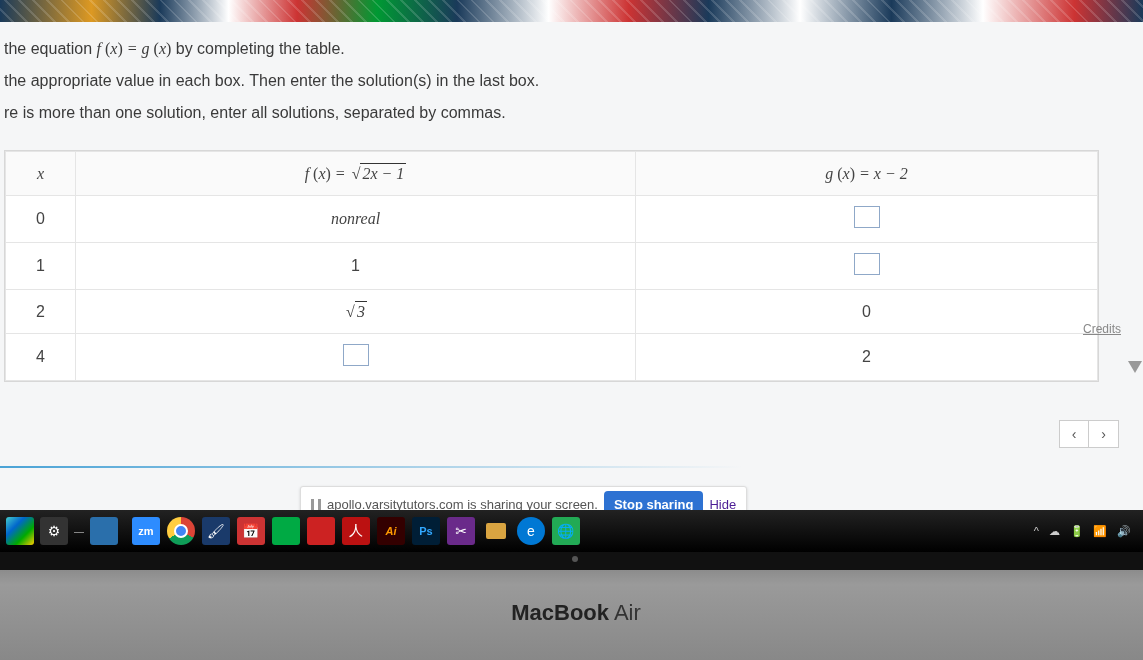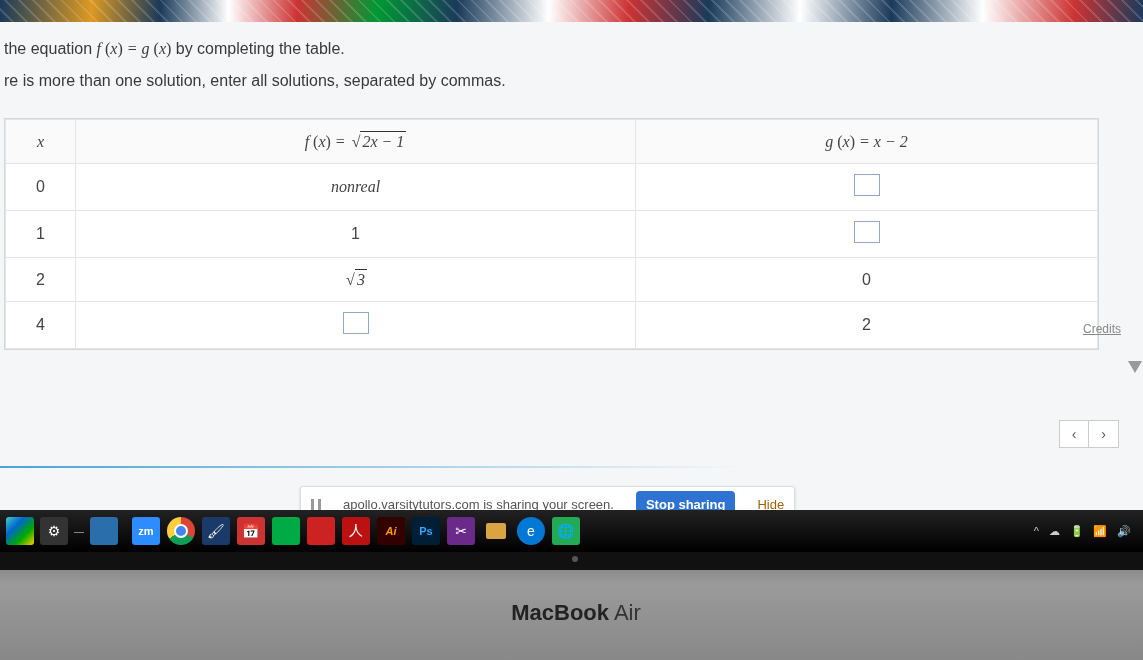--- a/index.html
+++ b/index.html
@@ -108,32 +108,32 @@
     top: 486px;
     display:flex;
     align-items:center;
     background:#fff;
     border:1px solid #ddd;
     border-radius:3px;
     padding: 4px 10px;
     box-shadow: 0 1px 3px rgba(0,0,0,.15);
     font-size: 13px;
     color:#555;
-    gap:22px;
+    gap:6px;
   }
   .sharebar .stop {
     background:#2e72d2;
     color:#fff;
     padding: 6px 10px;
     border-radius:4px;
     font-weight:bold;
     cursor:pointer;
   }
   .sharebar .hide {
-    color:#a16207;
+    color:#4c1d95;
     text-decoration:underline;
     cursor:pointer;
   }
   .sharebar .pauseicon {
     display:inline-block;width:10px;height:12px;
     border-left:3px solid #999;border-right:3px solid #999;
   }
   
   .taskbar {
     position:absolute;
@@ -203,20 +203,21 @@
 <body>
 
 <div class="screen">
   <div class="topborder"></div>
 
   <div class="content">
     <p>
       <span></span>
       the equation <span class="math">f <span class="paren">(</span>x<span class="paren">)</span> = g <span class="paren">(</span>x<span class="paren">)</span></span> by completing the table.
     </p>
+    <p>the appropriate value in each box. Then enter the solution(s) in the last box.</p>
     <p>re is more than one solution, enter all solutions, separated by commas.</p>
 
     <div class="table-wrap">
       <table>
         <colgroup>
             <col class="c1">
             <col class="c2">
             <col class="c3">
           </colgroup>
         <thead>

